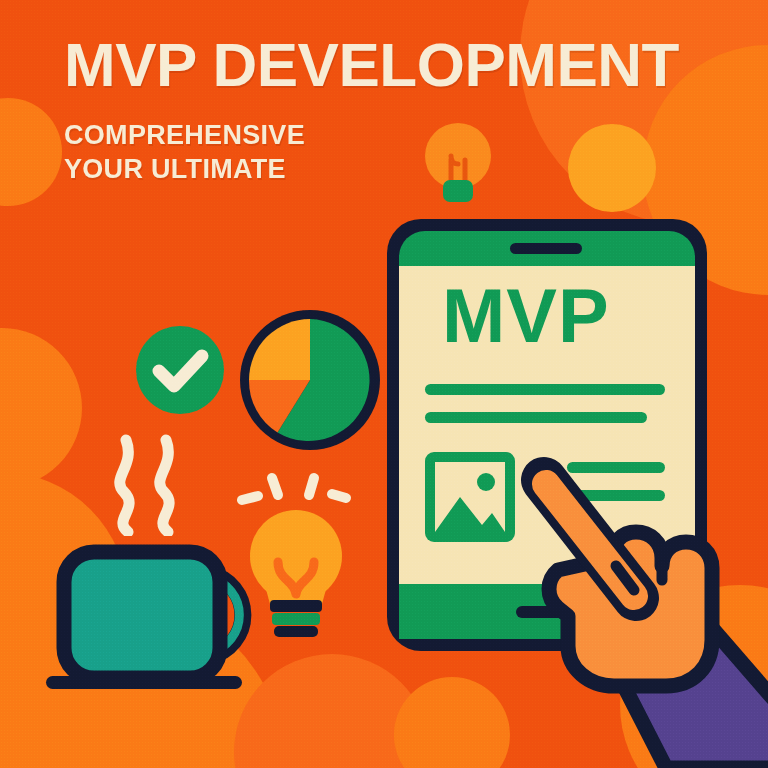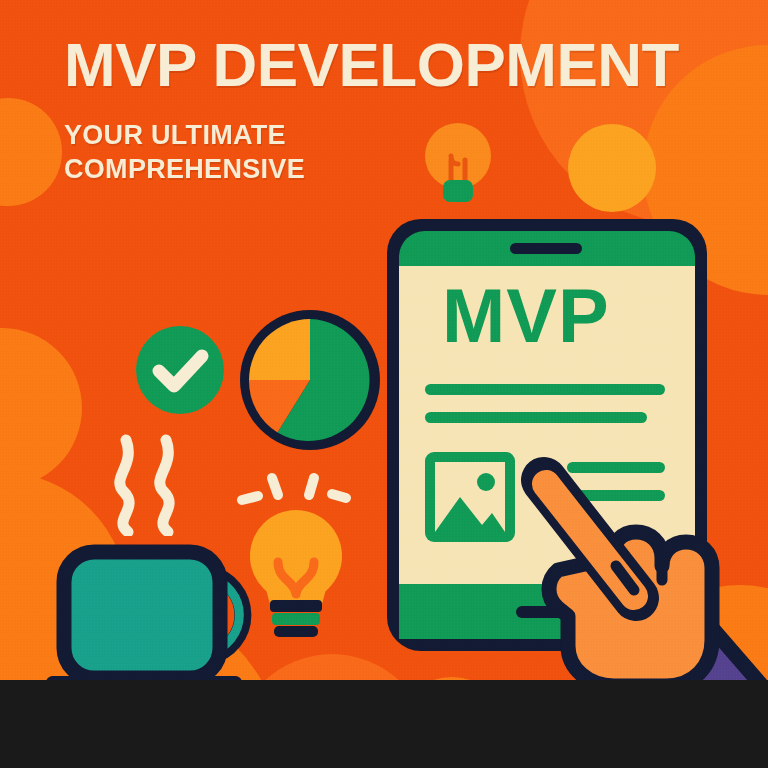--- a/index.html
+++ b/index.html
@@ -3,21 +3,21 @@
 <meta charset="utf-8">
 <style>
   html, body {
     margin: 0;
     padding: 0;
     background: #1a1a1a;
   }
   #poster {
     position: relative;
     width: 768px;
-    height: 680px;
+    height: 768px;
     overflow: hidden;
     font-family: "Liberation Sans", sans-serif;
     background: #F0510F;
     user-select: none;
   }
   #bg-layer {
     position: absolute;
     inset: 0;
     width: 768px;
     height: 768px;
@@ -92,22 +92,22 @@
   <svg class="icon-abs" style="left:415px; top:112px;" width="86" height="100" viewBox="0 0 86 100">
     <circle cx="43" cy="44" r="33" fill="#FA8A1E"></circle>
     <path d="M36 48 L36 76 M50 48 L50 76" stroke="#E8560F" stroke-width="5" stroke-linecap="round" fill="none"></path>
     <path d="M43 52 Q36 52 36 44" stroke="#E8560F" stroke-width="5" fill="none" stroke-linecap="round"></path>
     <rect x="28" y="68" width="30" height="22" rx="7" fill="#119A55"></rect>
   </svg>
 
   <div id="headline-block">
     <div id="title-line-1">MVP DEVELOPMENT</div>
     <div id="subtitle-block">
+      <span class="sub-line">COMPREHENSIVE</span>
       <span class="sub-line">YOUR ULTIMATE</span>
-      <span class="sub-line">COMPREHENSIVE</span>
     </div>
   </div>
 
   <svg class="icon-abs" style="left:132px; top:322px;" width="96" height="96" viewBox="0 0 96 96">
     <circle cx="48" cy="48" r="44" fill="#119A55"></circle>
     <path d="M27 49 L42 64 L70 34" stroke="#F7ECD4" stroke-width="13" stroke-linecap="round" stroke-linejoin="round" fill="none"></path>
   </svg>
 
   <svg class="icon-abs" style="left:236px; top:306px;" width="148" height="148" viewBox="0 0 148 148">
     <circle cx="74" cy="74" r="70" fill="#131A33"></circle>

